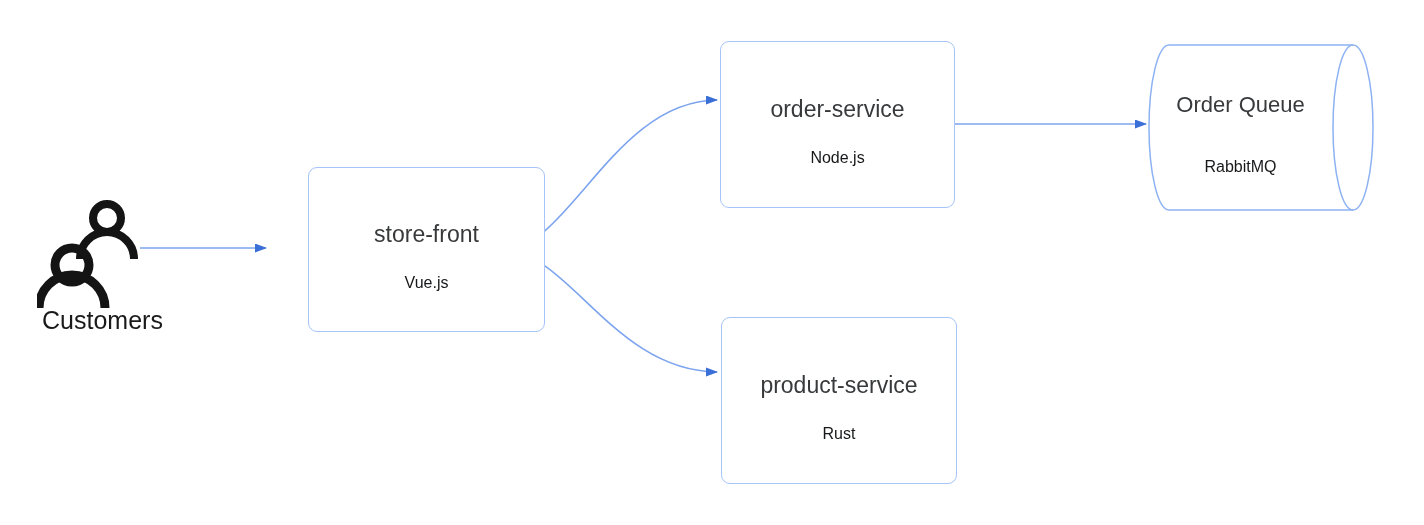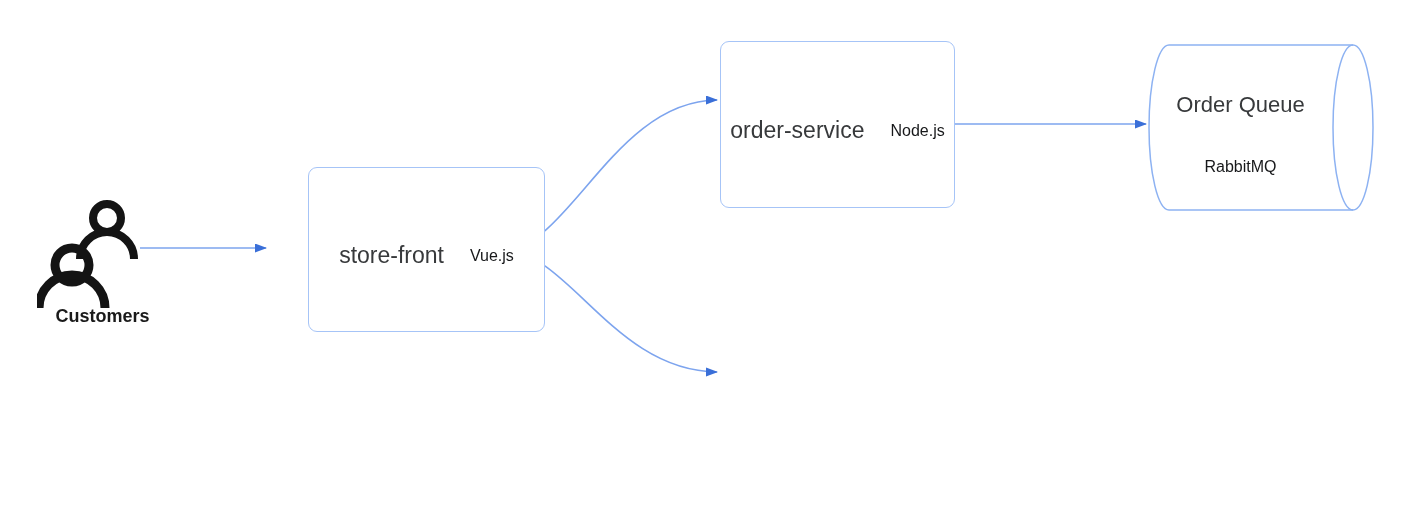--- a/index.html
+++ b/index.html
@@ -25,21 +25,21 @@
   .node {
     position: absolute;
     z-index: 2;
     box-sizing: border-box;
   }
   .service-box {
     background: #ffffff;
     border: 1.5px solid var(--node-border, #a6c4f7);
     border-radius: 9px;
     display: flex;
-    flex-direction: row;
+    flex-direction: column;
     align-items: center;
     justify-content: center;
     padding-top: 12px;
     gap: 26px;
   }
   .node-title {
     font-size: 23px;
     line-height: 27px;
     color: var(--title-text, #37393b);
     white-space: nowrap;
@@ -81,24 +81,23 @@
   .actor-icon .stroke {
     fill: none;
     stroke: var(--icon, #141414);
   }
   .actor-label {
     position: absolute;
     left: 25px;
     top: 306px;
     width: 155px;
     text-align: center;
-    font-size: 18px;
+    font-size: 25px;
     color: #1a1a1a;
     z-index: 2;
-    font-weight: bold;
   }
 </style>
 </head>
 <body>
 
 <div class="canvas">
 
   <svg class="edges-layer" viewBox="0 0 1424 525" xmlns="http://www.w3.org/2000/svg" aria-hidden="true">
     <defs>
       <marker id="arrowhead" markerUnits="userSpaceOnUse" markerWidth="13" markerHeight="10" refX="11" refY="4.5" orient="auto">
@@ -126,20 +125,24 @@
   <div class="node service-box" style="left: 268px; top: 167px; width: 237px; height: 165px; margin-left: 40px;">
     <div class="node-title">store-front</div>
     <div class="node-subtitle">Vue.js</div>
   </div>
 
   <div class="node service-box" style="left: 720px; top: 41px; width: 235px; height: 167px;">
     <div class="node-title">order-service</div>
     <div class="node-subtitle">Node.js</div>
   </div>
 
+  <div class="node service-box" style="left: 721px; top: 317px; width: 236px; height: 167px;">
+    <div class="node-title">product-service</div>
+    <div class="node-subtitle">Rust</div>
+  </div>
 
   <div class="node cylinder-node" style="left: 1148px; top: 44px; width: 226px; height: 167px;">
     <svg class="cylinder-svg" viewBox="0 0 226 167" xmlns="http://www.w3.org/2000/svg" aria-hidden="true">
       <path class="shape" d="M21,1 L205,1"></path>
       <path class="shape" d="M21,166 L205,166"></path>
       <path class="shape" d="M21,1 A20,82.5 0 0 0 21,166"></path>
       <ellipse class="shape" cx="205" cy="83.5" rx="20" ry="82.5"></ellipse>
     </svg>
     <div class="cylinder-text">
       <div class="node-title">Order Queue</div>

